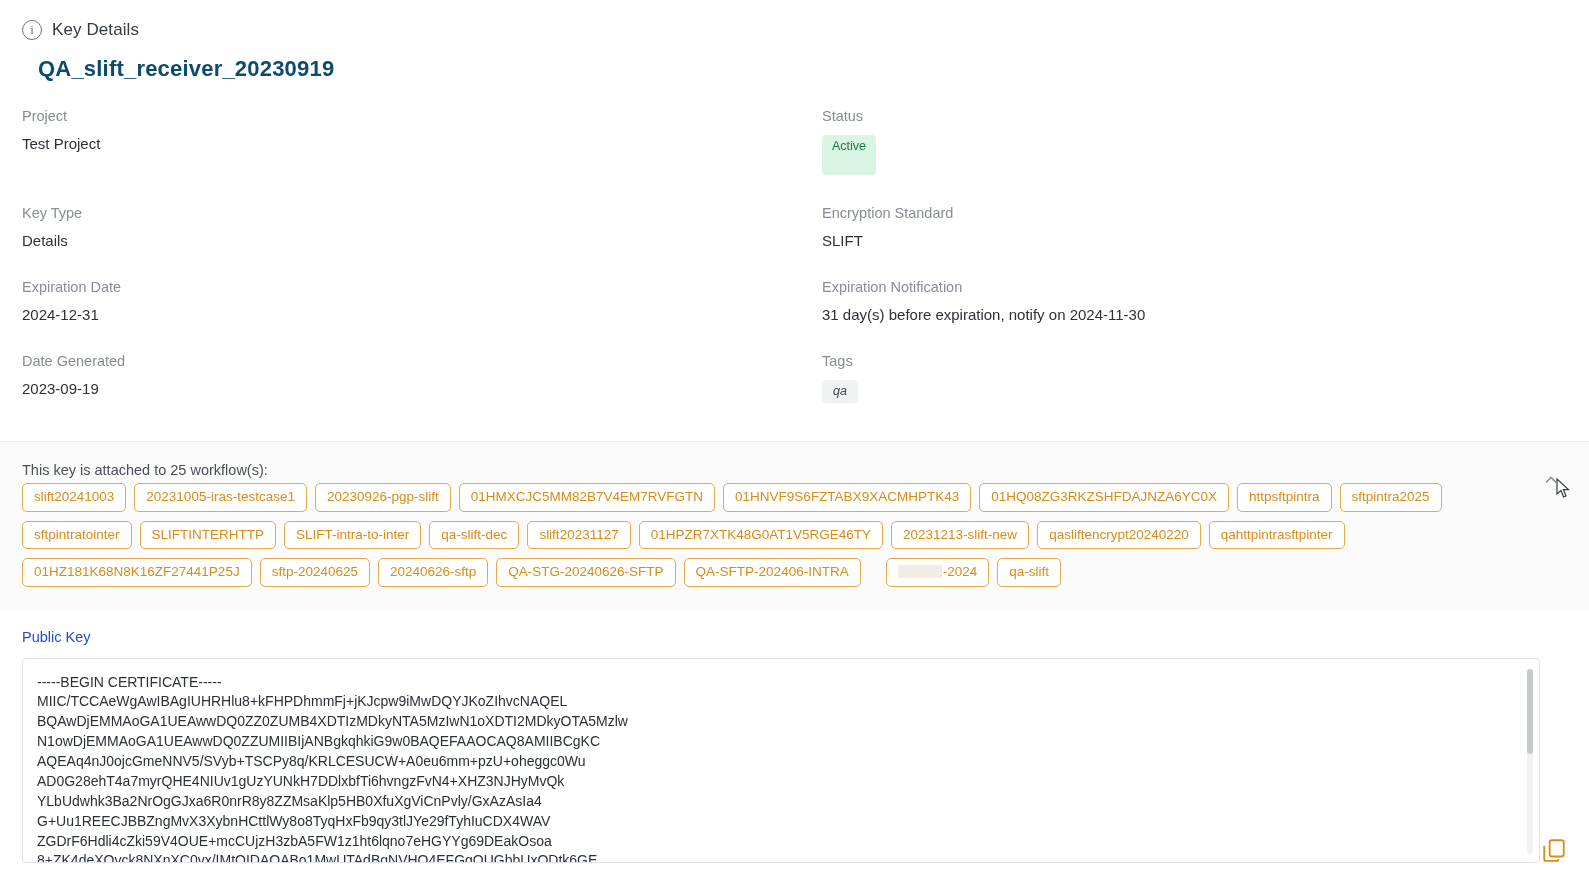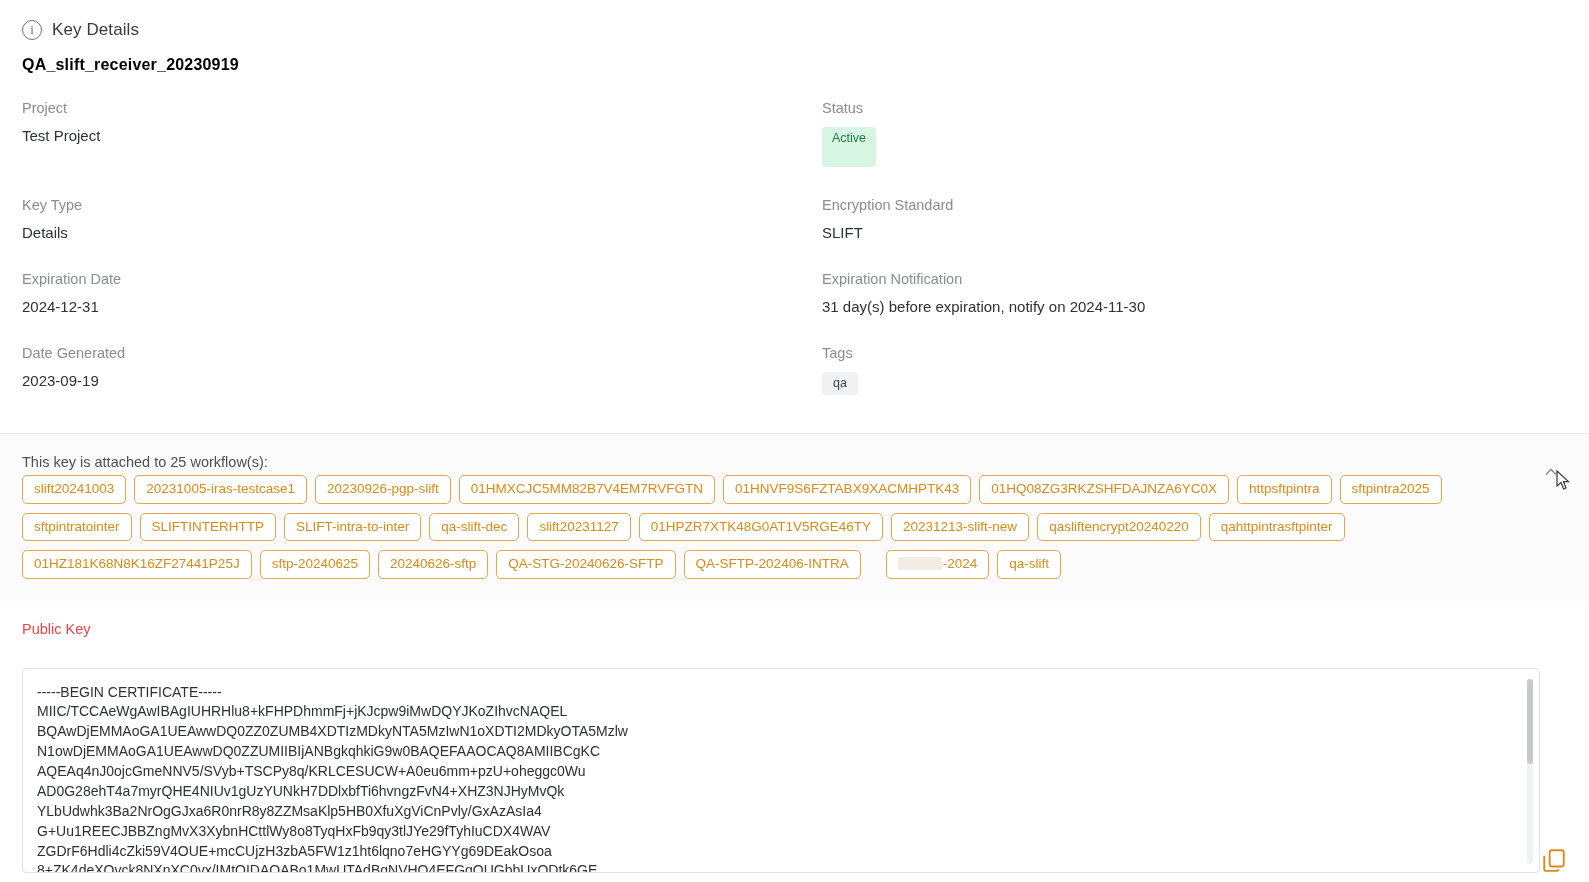--- a/index.html
+++ b/index.html
@@ -40,24 +40,24 @@
     font-family: "Liberation Serif", serif;
     flex: none;
   }
   .panel-header-title {
     font-size: 17px;
     color: #343a40;
     letter-spacing: .1px;
   }
 
   .key-title {
-    font-size: 16px;
+    font-size: 22px;
     font-weight: bold;
-    color: #000000;
-    padding: 10px 22px 0 22px;
+    color: #0c4a6e;
+    padding: 10px 22px 0 38px;
     letter-spacing: .2px;
   }
 
   
   .detail-grid {
     display: grid;
     grid-template-columns: 800px 1fr;
     row-gap: 0;
     padding: 26px 22px 0 22px;
   }
@@ -81,20 +81,21 @@
     padding: 4px 10px 22px 10px;
     border-radius: 4px;
   }
   .badge-tag {
     display: inline-block;
     background: #eff1f3;
     color: #3e444c;
     font-size: 12.5px;
     padding: 4px 11px 5px 11px;
     border-radius: 4px;
+    font-style: italic;
   }
 
   
   .workflow-section {
     position: relative;
     margin-top: 8px;
     border-top: 1px solid #e9ebee;
     background: #fbfbfc;
     padding: 20px 22px 22px 22px;
   }
@@ -150,22 +151,22 @@
     pointer-events: none;
   }
 
   
   .pubkey-section {
     padding: 20px 22px 0 22px;
     position: relative;
   }
   .pubkey-label {
     font-size: 14.5px;
-    color: #ef4444;
-    margin-bottom: 31px;
+    color: #1d4ed8;
+    margin-bottom: 13px;
   }
   .pubkey-row {
     display: flex;
     align-items: flex-end;
     gap: 1px;
   }
   .pubkey-box {
     position: relative;
     flex: 1;
     border: 1px solid #dfe2e6;

